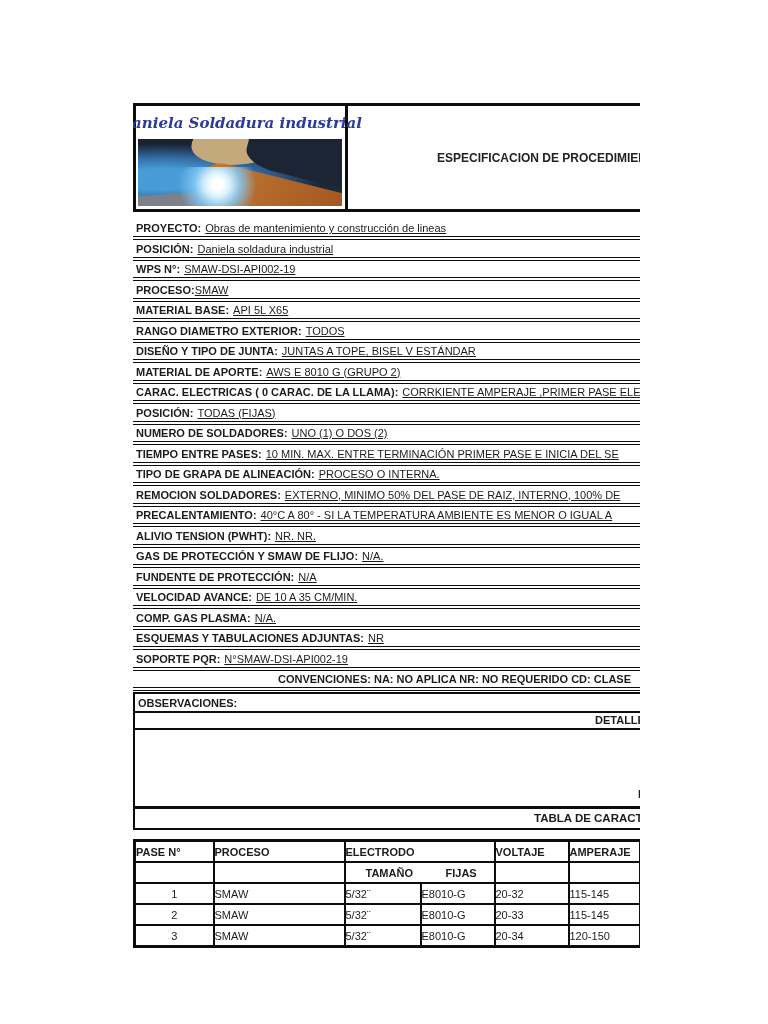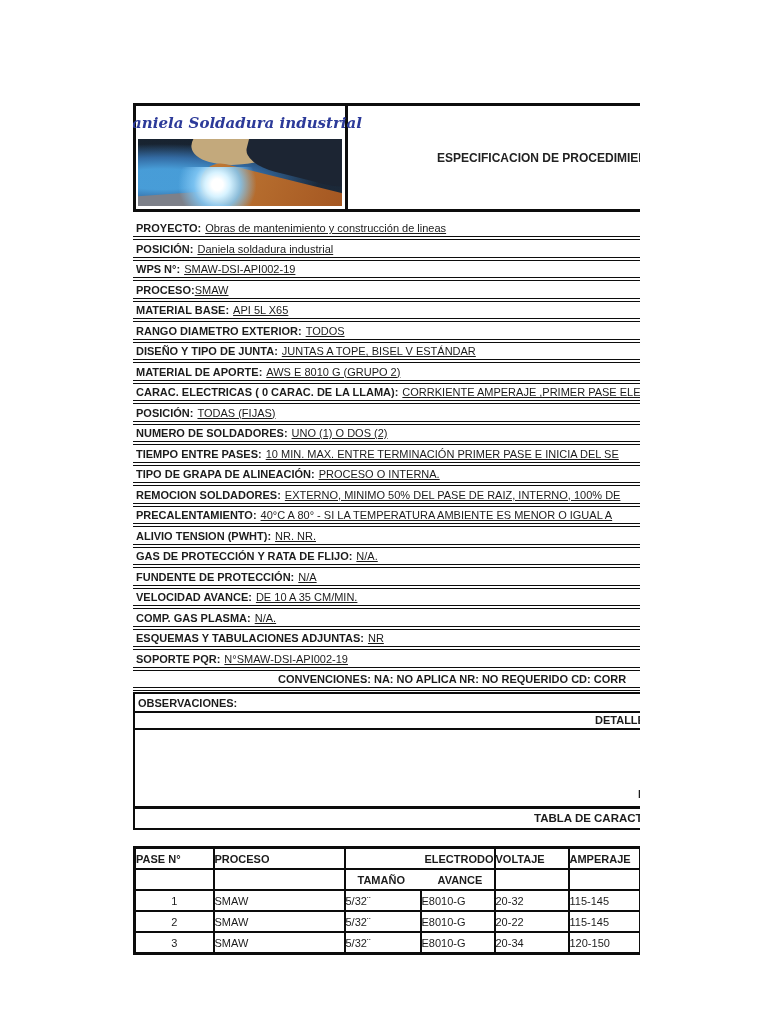--- a/index.html
+++ b/index.html
@@ -47,28 +47,28 @@
   .obsbox{border:2px solid #0c0c0c;margin-top:1px;width:876px;}
   .obs-row{border-bottom:2px solid #0c0c0c;padding:2px 0 1px 3px;font-size:11px;line-height:14px;font-weight:bold;}
   .detalle-row{border-bottom:2px solid #0c0c0c;height:15px;position:relative;}
   .detalle-row span{position:absolute;left:460px;top:1px;font-size:11px;font-weight:bold;white-space:nowrap;}
   .blank-box{height:76px;border-bottom:3px solid #0c0c0c;position:relative;}
   .blank-box span{position:absolute;left:503px;top:58px;font-size:11px;font-weight:bold;}
   .tabla-row{height:19px;position:relative;}
   .tabla-row span{position:absolute;left:399px;top:3px;font-size:11.5px;font-weight:bold;white-space:nowrap;}
 
   
-  table.chars{border-collapse:collapse;border:3px solid #0c0c0c;table-layout:fixed;width:506px;margin-top:16px;}
+  table.chars{border-collapse:collapse;border:3px solid #0c0c0c;table-layout:fixed;width:506px;margin-top:9px;}
   table.chars td,table.chars th{border:2px solid #0c0c0c;font-size:11px;padding:0;height:19px;overflow:hidden;white-space:nowrap;}
   th.h1{font-weight:bold;text-align:left;padding-left:3px;}
-  th.h1c{font-weight:bold;text-align:right;}
+  th.h1c{font-weight:bold;text-align:left;}
   td.pass{text-align:center;font-weight:normal;}
   td.val{text-align:left;padding-left:3px;font-weight:normal;}
   .tc-split{display:flex;font-weight:bold;}
-  .tc-split .t1{width:78px;padding-left:12px;}
+  .tc-split .t1{width:78px;padding-left:20px;}
   .tc-split .t2{padding-left:2px;}
 </style>
 </head>
 <body>
 
 <div class="doc">
   <div class="inner">
 
     <div class="hdr">
       <div class="hdr-left">
@@ -96,27 +96,27 @@
       <div class="frow"><span class="flabel">DISEÑO Y TIPO DE JUNTA:</span><span class="fval">JUNTAS A TOPE, BISEL V ESTÁNDAR</span></div>
       <div class="frow"><span class="flabel">MATERIAL DE APORTE:</span><span class="fval">AWS E 8010 G (GRUPO 2)</span></div>
       <div class="frow"><span class="flabel">CARAC. ELECTRICAS ( 0 CARAC. DE LA LLAMA):</span><span class="fval">CORRKIENTE AMPERAJE ,PRIMER PASE ELEC</span></div>
       <div class="frow"><span class="flabel">POSICIÓN:</span><span class="fval">TODAS (FIJAS)</span></div>
       <div class="frow"><span class="flabel">NUMERO DE SOLDADORES:</span><span class="fval">UNO (1) O DOS (2)</span></div>
       <div class="frow"><span class="flabel">TIEMPO ENTRE PASES:</span><span class="fval">10 MIN. MAX. ENTRE TERMINACIÓN PRIMER PASE E INICIA DEL SE</span></div>
       <div class="frow"><span class="flabel">TIPO DE GRAPA DE ALINEACIÓN:</span><span class="fval">PROCESO O INTERNA.</span></div>
       <div class="frow"><span class="flabel">REMOCION SOLDADORES:</span><span class="fval">EXTERNO, MINIMO 50% DEL PASE DE RAIZ, INTERNO, 100% DE</span></div>
       <div class="frow"><span class="flabel">PRECALENTAMIENTO:</span><span class="fval">40°C A 80° - SI LA TEMPERATURA AMBIENTE ES MENOR O IGUAL A</span></div>
       <div class="frow"><span class="flabel">ALIVIO TENSION (PWHT):</span><span class="fval">NR. NR.</span></div>
-      <div class="frow"><span class="flabel">GAS DE PROTECCIÓN Y RATA DE FLIJO:</span><span class="fval">N/A.</span></div>
+      <div class="frow"><span class="flabel">GAS DE PROTECCIÓN Y SMAW DE FLIJO:</span><span class="fval">N/A.</span></div>
       <div class="frow"><span class="flabel">FUNDENTE DE PROTECCIÓN:</span><span class="fval">N/A</span></div>
       <div class="frow"><span class="flabel">VELOCIDAD AVANCE:</span><span class="fval">DE 10 A 35 CM/MIN.</span></div>
       <div class="frow"><span class="flabel">COMP. GAS PLASMA:</span><span class="fval">N/A.</span></div>
       <div class="frow"><span class="flabel">ESQUEMAS Y TABULACIONES ADJUNTAS:</span><span class="fval">NR</span></div>
       <div class="frow"><span class="flabel">SOPORTE PQR:</span><span class="fval">N°SMAW-DSI-API002-19</span></div>
-      <div class="frow frow-center"><span class="flabel">CONVENCIONES: NA: NO APLICA NR: NO REQUERIDO CD: CORR</span></div>
+      <div class="frow frow-center"><span class="flabel">CONVENCIONES: NA: NO APLICA NR: NO REQUERIDO CD: CLASE</span></div>
     </div>
 
     <div class="obsbox">
       <div class="obs-row">OBSERVACIONES:</div>
       <div class="detalle-row">
           <span>DETALLE I</span>
         </div>
       <div class="blank-box">
           <span>N</span>
         </div>
@@ -141,40 +141,40 @@
         <th class="h1c" colspan="2">ELECTRODO</th>
         <th class="h1">VOLTAJE</th>
         <th class="h1">AMPERAJE</th>
       </tr>
       <tr>
         <td></td>
         <td></td>
         <td colspan="2">
           <div class="tc-split">
             <span class="t1">TAMAÑO</span>
-            <span class="t2">AVANCE</span>
+            <span class="t2">FIJAS</span>
           </div>
         </td>
         <td></td>
         <td></td>
       </tr>
       <tr>
         <td class="pass">1</td>
         <td class="val">SMAW</td>
         <td class="val">5/32¨</td>
         <td class="val">E8010-G</td>
         <td class="val">20-32</td>
         <td class="val">115-145</td>
       </tr>
       <tr>
         <td class="pass">2</td>
         <td class="val">SMAW</td>
         <td class="val">5/32¨</td>
         <td class="val">E8010-G</td>
-        <td class="val">20-22</td>
+        <td class="val">20-33</td>
         <td class="val">115-145</td>
       </tr>
       <tr>
         <td class="pass">3</td>
         <td class="val">SMAW</td>
         <td class="val">5/32¨</td>
         <td class="val">E8010-G</td>
         <td class="val">20-34</td>
         <td class="val">120-150</td>
       </tr>

